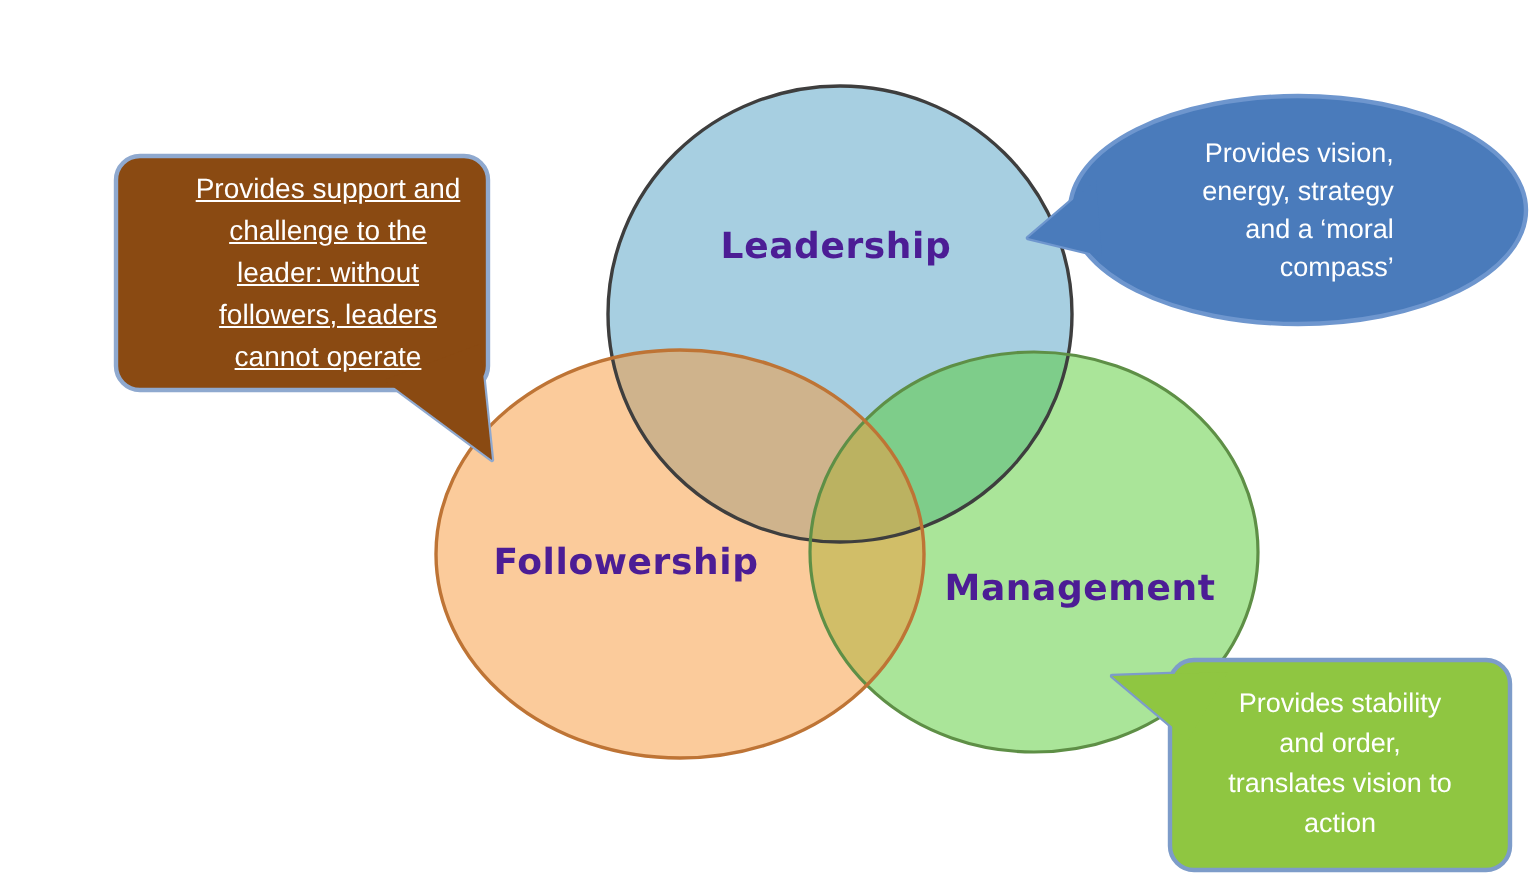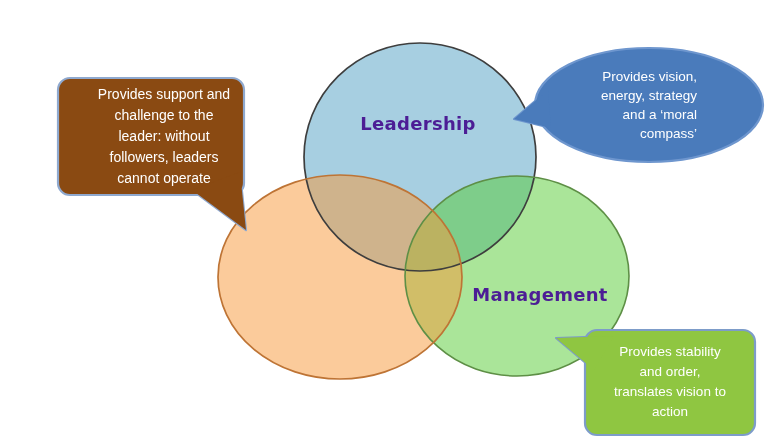--- a/index.html
+++ b/index.html
@@ -40,21 +40,21 @@
     display: flex;
     align-items: center;
     justify-content: center;
     text-align: center;
     white-space: pre-line;
     color: #ffffff;
     pointer-events: none;
   }
   .callout-text-followership {
     left: 60px; top: 80px; width: 208px; height: 112px;
-    font-size: 14px; line-height: 21px;
+    font-size: 14px; line-height: 21px; text-decoration: underline;
   }
   .callout-text-leadership {
     left: 549px; top: 54px; width: 200px; height: 102px;
     font-size: 13.5px; line-height: 19px; text-align: right;
   }
   .callout-text-management {
     left: 587px; top: 331px; width: 166px; height: 102px;
     font-size: 13.5px; line-height: 20px; border-radius: 19px;
   }
 </style>
@@ -80,20 +80,21 @@
     <polygon points="548,90 514,119 551,128" stroke-width="2.2" stroke-linejoin="round" fill="#4A7BBB" stroke="#6E96CE"></polygon>
     <ellipse cx="649" cy="105" rx="114" ry="57" stroke-width="2.2" fill="#4A7BBB" stroke="#6E96CE"></ellipse>
     <polygon points="548,90 514,119 551,128" fill="#4A7BBB"></polygon>
 
     <polygon points="614,336 556,338 594,370" stroke-width="2.2" stroke-linejoin="round" fill="#8FC641" stroke="#7D9CC9"></polygon>
     <rect x="585" y="330" width="170" height="105" rx="12" stroke-width="2.2" fill="#8FC641" stroke="#7D9CC9"></rect>
     <polygon points="614,336 556,338 594,370" fill="#8FC641"></polygon>
   </svg>
 
   <div class="circle-label label-leadership">Leadership</div>
+  <div class="circle-label label-followership">Followership</div>
   <div class="circle-label label-management">Management</div>
 
   <div class="callout-text callout-text-followership">Provides support and
 challenge to the
 leader: without
 followers, leaders
 cannot operate</div>
   <div class="callout-text callout-text-leadership">Provides vision,
 energy, strategy
 and a ‘moral

